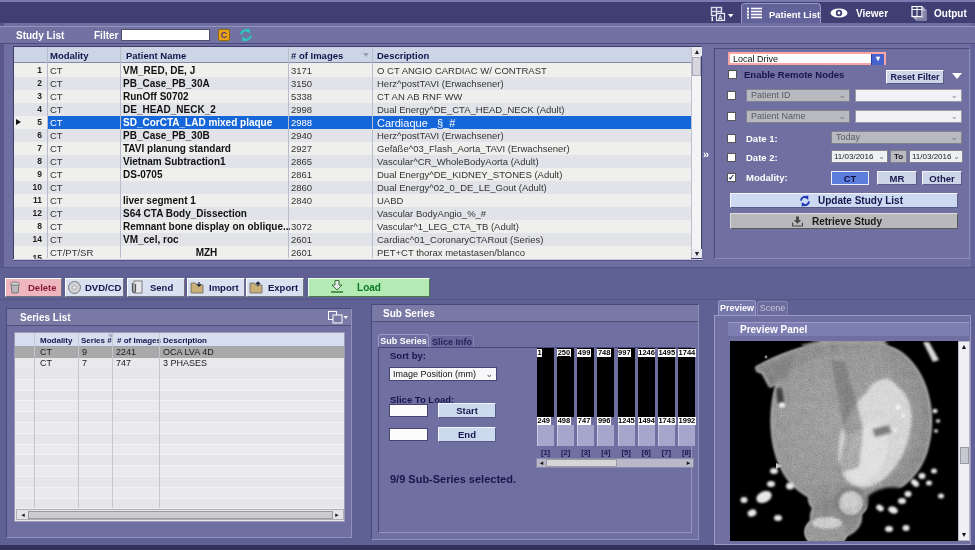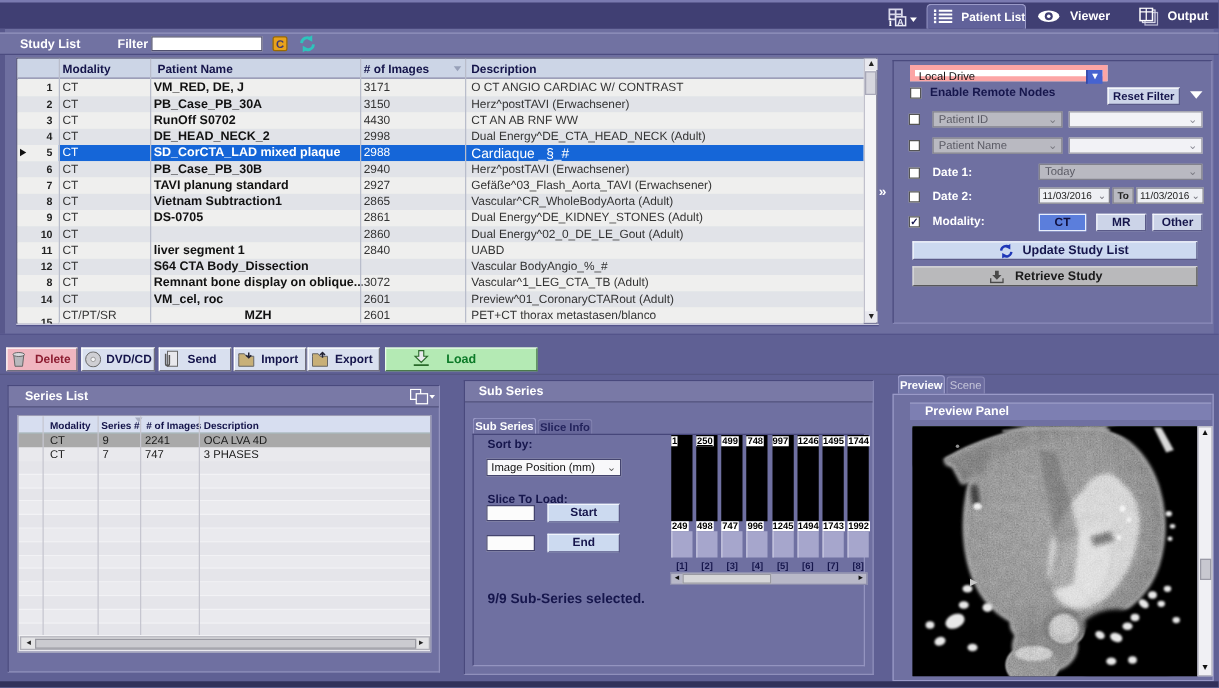--- a/index.html
+++ b/index.html
@@ -104,21 +104,21 @@
         <div class="abs b" style="left:109px;top:0.5px;width:167px;overflow:hidden;white-space:nowrap;font-size:10px;color:#111;">PB_Case_PB_30A</div>
         <div class="abs" style="left:277px;top:1px;font-size:9.5px;color:#333;">3150</div>
         <div class="abs" style="left:363px;top:1px;font-size:9.5px;color:#333;">Herz^postTAVI (Erwachsener)</div>
       </div>
       <div class="abs" style="left:0;top:43px;width:677px;height:13px;">
         <div class="abs" style="left:0;top:0;width:33px;height:13px;background:#efefee;"></div>
         <div class="abs" style="left:33px;top:0;width:644px;height:13px;background:#efefee;"></div>
         <div class="abs b" style="left:0;top:1px;width:28px;text-align:right;font-size:8.5px;color:#222;">3</div>
         <div class="abs" style="left:36px;top:1px;font-size:9.5px;color:#333;">CT</div>
         <div class="abs b" style="left:109px;top:0.5px;width:167px;overflow:hidden;white-space:nowrap;font-size:10px;color:#111;">RunOff S0702</div>
-        <div class="abs" style="left:277px;top:1px;font-size:9.5px;color:#333;">4430</div>
+        <div class="abs" style="left:277px;top:1px;font-size:9.5px;color:#333;">5338</div>
         <div class="abs" style="left:363px;top:1px;font-size:9.5px;color:#333;">CT AN AB RNF WW</div>
       </div>
       <div class="abs" style="left:0;top:56px;width:677px;height:13px;">
         <div class="abs" style="left:0;top:0;width:33px;height:13px;background:#e1e3e8;"></div>
         <div class="abs" style="left:33px;top:0;width:644px;height:13px;background:#e1e3e8;"></div>
         <div class="abs b" style="left:0;top:1px;width:28px;text-align:right;font-size:8.5px;color:#222;">4</div>
         <div class="abs" style="left:36px;top:1px;font-size:9.5px;color:#333;">CT</div>
         <div class="abs b" style="left:109px;top:0.5px;width:167px;overflow:hidden;white-space:nowrap;font-size:10px;color:#111;">DE_HEAD_NECK_2</div>
         <div class="abs" style="left:277px;top:1px;font-size:9.5px;color:#333;">2998</div>
         <div class="abs" style="left:363px;top:1px;font-size:9.5px;color:#333;">Dual Energy^DE_CTA_HEAD_NECK (Adult)</div>
@@ -205,21 +205,21 @@
         <div class="abs" style="left:277px;top:1px;font-size:9.5px;color:#333;">3072</div>
         <div class="abs" style="left:363px;top:1px;font-size:9.5px;color:#333;">Vascular^1_LEG_CTA_TB (Adult)</div>
       </div>
       <div class="abs" style="left:0;top:186px;width:677px;height:13px;">
         <div class="abs" style="left:0;top:0;width:33px;height:13px;background:#e1e3e8;"></div>
         <div class="abs" style="left:33px;top:0;width:644px;height:13px;background:#e1e3e8;"></div>
         <div class="abs b" style="left:0;top:1px;width:28px;text-align:right;font-size:8.5px;color:#222;">14</div>
         <div class="abs" style="left:36px;top:1px;font-size:9.5px;color:#333;">CT</div>
         <div class="abs b" style="left:109px;top:0.5px;width:167px;overflow:hidden;white-space:nowrap;font-size:10px;color:#111;">VM_cel, roc</div>
         <div class="abs" style="left:277px;top:1px;font-size:9.5px;color:#333;">2601</div>
-        <div class="abs" style="left:363px;top:1px;font-size:9.5px;color:#333;">Preview^01_CoronaryCTARout (Adult)</div>
+        <div class="abs" style="left:363px;top:1px;font-size:9.5px;color:#333;">Cardiac^01_CoronaryCTARout (Series)</div>
       </div>
       <div class="abs" style="left:0;top:199px;width:677px;height:13px;">
         <div class="abs" style="left:0;top:0;width:33px;height:13px;background:#efefee;"></div>
         <div class="abs" style="left:33px;top:0;width:644px;height:13px;background:#efefee;"></div>
         <div class="abs b" style="left:0;top:7px;width:28px;text-align:right;font-size:8.5px;color:#222;">15</div>
         <div class="abs" style="left:36px;top:1px;font-size:9.5px;color:#333;">CT/PT/SR</div>
         <div class="abs b" style="left:109px;top:0.5px;width:167px;overflow:hidden;white-space:nowrap;font-size:10px;color:#111;text-align:center;">MZH</div>
         <div class="abs" style="left:277px;top:1px;font-size:9.5px;color:#333;">2601</div>
         <div class="abs" style="left:363px;top:1px;font-size:9.5px;color:#333;">PET+CT thorax metastasen/blanco</div>
       </div>
@@ -232,21 +232,21 @@
   </div>
 </div>
 
 <div class="abs" style="left:13px;top:259px;width:690px;height:1px;background:#c9c9dd;"></div>
 <div class="abs" style="left:13px;top:260px;width:690px;height:1px;background:#53538a;"></div>
 
 <div class="abs b white" style="left:703px;top:148px;font-size:11px;">»</div>
 
 <div class="abs" style="left:714px;top:48px;width:256px;height:211px;background:#6f70a1;border:1px solid #4a4a7e;border-right-color:#8c8cba;border-bottom-color:#8c8cba;"></div>
 
-<div class="abs" style="left:728px;top:52px;width:158px;height:13px;background:#fff;border:4px solid #fca5a5;font-size:9px;color:#111;line-height:11px;padding-left:3px;">Local Drive
+<div class="abs" style="left:728px;top:52px;width:158px;height:13px;background:#fff;border:2px solid #fca5a5;font-size:9px;color:#111;line-height:11px;padding-left:3px;">Local Drive
   <div class="abs" style="right:0;top:0;width:13px;height:11px;background:#4663d0;border-left:1px solid #2a3c9a;color:#fff;font-size:8px;text-align:center;line-height:9px;font-weight:bold;">▾</div>
 </div>
 <div class="abs" style="left:728px;top:70px;width:9px;height:9px;background:#fff;border:1px solid #555;"></div>
 <div class="abs b" style="left:744px;top:69px;font-size:9.5px;color:#16164c;">Enable Remote Nodes</div>
 <div class="abs b" style="left:886px;top:70px;width:58px;height:14px;background:#ccd4e8;border:1px solid #fff;border-right-color:#5a5a88;border-bottom-color:#5a5a88;color:#16164c;font-size:9px;text-align:center;line-height:12px;">Reset Filter</div>
 <div class="abs" style="left:952px;top:73px;width:0;height:0;border-left:5px solid transparent;border-right:5px solid transparent;border-top:6px solid #fff;"></div>
 
 <div class="abs" style="left:727px;top:91px;width:9px;height:9px;background:#fff;border:1px solid #555;"></div>
 <div class="abs" style="left:746px;top:89px;width:104px;height:13px;background:#b9b9c1;border:1px solid #82828c;color:#5a5a64;font-size:9px;line-height:11px;padding-left:4px;">Patient ID<span class="abs" style="right:3px;color:#77777f;">⌄</span></div>
 <div class="abs" style="left:855px;top:89px;width:107px;height:13px;background:#f2f2f6;border:1px solid #9a9aa4;">

